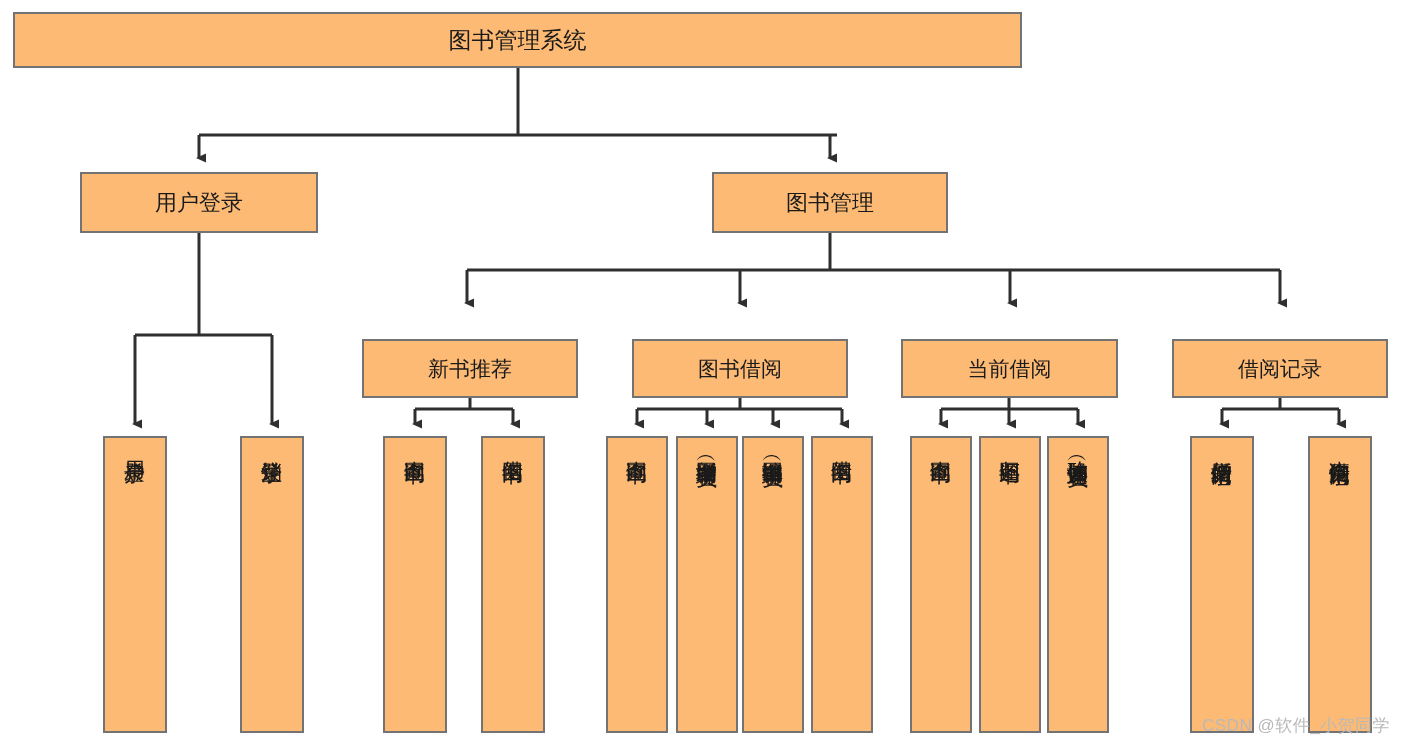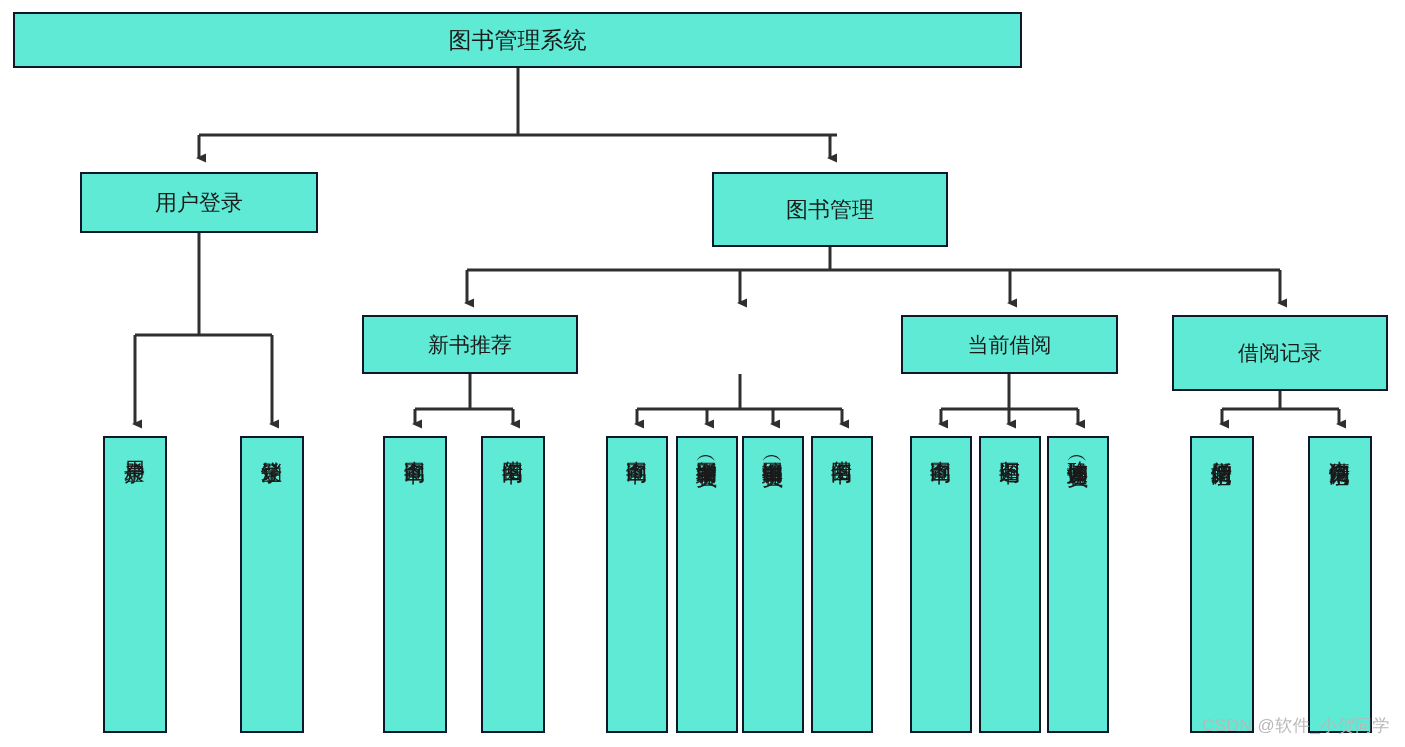--- a/index.html
+++ b/index.html
@@ -21,35 +21,36 @@
     position: absolute;
     left: 0;
     top: 0;
     width: 1405px;
     height: 747px;
     pointer-events: none;
   }
   .node {
     position: absolute;
     box-sizing: border-box;
-    border: 2px solid #0f172a;
-    background: #5eead4;
+    border: 2px solid #737373;
+    background: #fdba74;
     display: flex;
     align-items: center;
     justify-content: center;
     color: #1a1a1a;
   }
   .node.root {
     font-size: 23px;
   }
   .node.lvl1 {
     font-size: 22px;
   }
   .node.lvl2 {
     font-size: 21px;
+    margin-top: 24px;
   }
   .node.leaf {
     font-size: 21px;
     writing-mode: vertical-rl;
     text-orientation: upright;
     letter-spacing: 1px;
     padding-top: 6px;
     line-height: 1.0;
     justify-content: flex-start;
     align-items: center;
@@ -122,31 +123,34 @@
     </g>
   </svg>
 
   <div class="node root" style="left:13px; top:12px; width:1009px; height:56px;">
     <span class="lbl">图书管理系统</span>
   </div>
 
   <div class="node lvl1" style="left:80px; top:172px; width:238px; height:61px;">
     <span class="lbl">用户登录</span>
   </div>
-  <div class="node lvl1" style="left:712px; top:172px; width:236px; height:75px;">
+  <div class="node lvl1" style="left:712px; top:172px; width:236px; height:61px;">
     <span class="lbl">图书管理</span>
   </div>
 
   <div class="node lvl2" style="left:362px; top:315px; width:216px; height:59px;">
     <span class="lbl">新书推荐</span>
   </div>
+  <div class="node lvl2" style="left:632px; top:315px; width:216px; height:59px;">
+    <span class="lbl">图书借阅</span>
+  </div>
   <div class="node lvl2" style="left:901px; top:315px; width:217px; height:59px;font-family:Liberation Mono, monospace;">
     <span class="lbl">当前借阅</span>
   </div>
-  <div class="node lvl2" style="left:1172px; top:315px; width:216px; height:76px;">
+  <div class="node lvl2" style="left:1172px; top:315px; width:216px; height:59px;">
     <span class="lbl">借阅记录</span>
   </div>
 
   <div class="node leaf" style="left:103px; top:436px; width:64px; height:297px;">
     <span class="lbl">用户登录</span>
   </div>
   <div class="node leaf" style="left:240px; top:436px; width:64px; height:297px;">
     <span class="lbl">注销登录</span>
   </div>
 

